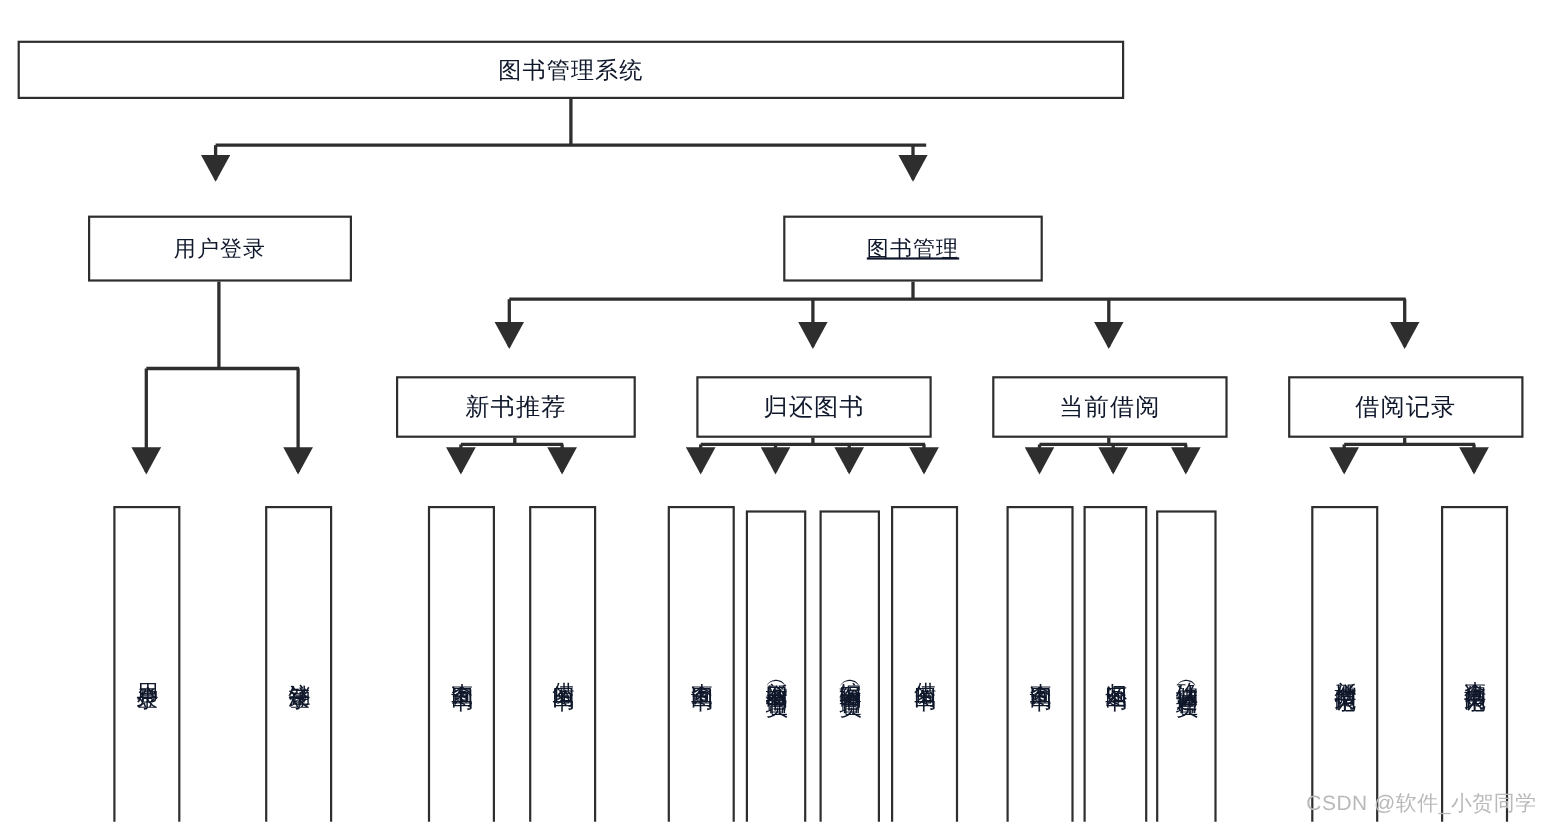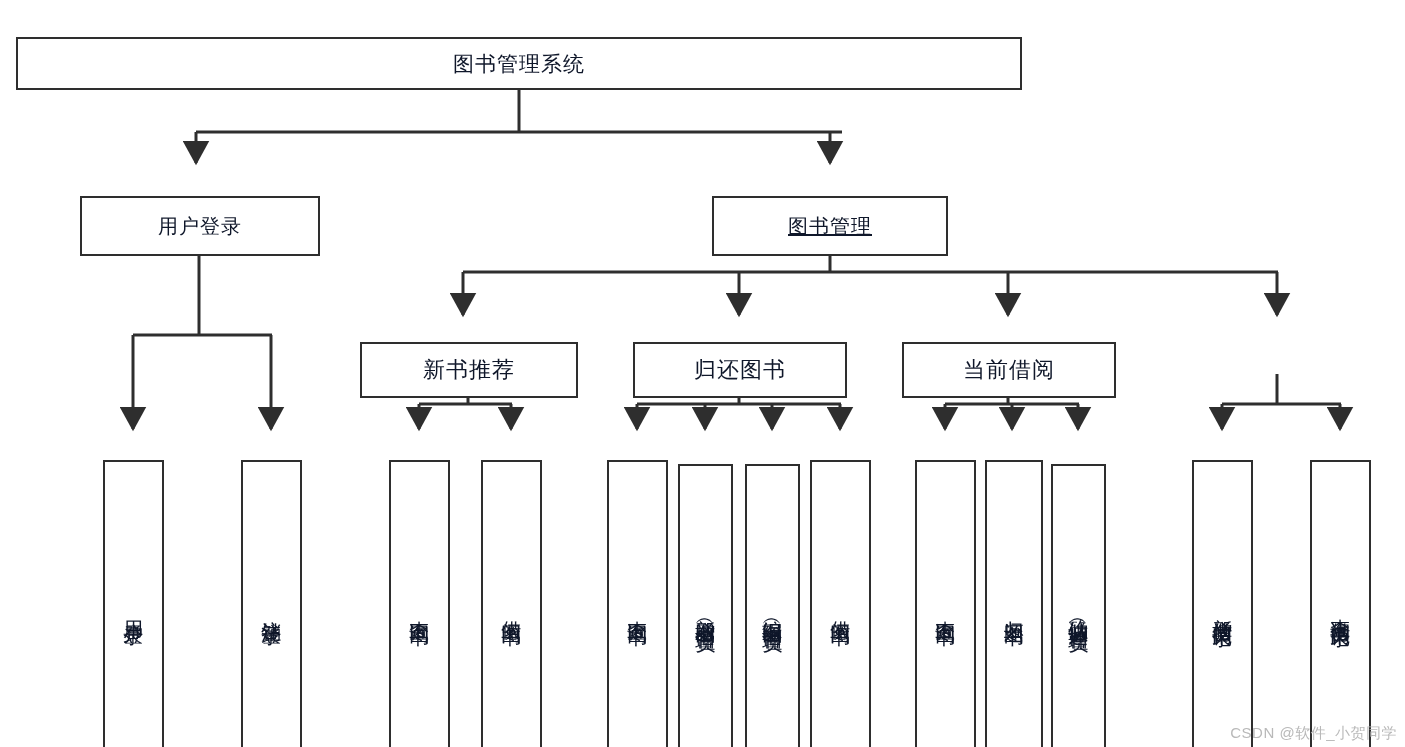--- a/index.html
+++ b/index.html
@@ -43,21 +43,21 @@
     justify-content:center;
   }
   .leaf-text{
     writing-mode:vertical-rl;
     text-orientation:upright;
     display:block;
   }
   .watermark{
     position:absolute;
     right:8px;bottom:4px;
-    font-size:15px;
+    font-size:19px;
     color:#b9b9b9;
     letter-spacing:.5px;
     white-space:nowrap;
     pointer-events:none;
   }
 </style>
 </head>
 <body>
 
 <div id="diagram">
@@ -125,20 +125,23 @@
 
   <div class="node node-l3" style="left:360px;top:318px;width:218px;height:56px;">
     <span>新书推荐</span>
   </div>
   <div class="node node-l3" style="left:633px;top:318px;width:214px;height:56px;">
     <span>归还图书</span>
   </div>
   <div class="node node-l3" style="left:902px;top:318px;width:214px;height:56px;">
     <span>当前借阅</span>
   </div>
+  <div class="node node-l3" style="left:1171px;top:318px;width:214px;height:56px;">
+    <span>借阅记录</span>
+  </div>
 
   <div class="node node-leaf" style="left:103px;top:436px;width:61px;height:298px;">
     <span class="leaf-text">用户登录</span>
   </div>
   <div class="node node-leaf" style="left:241px;top:436px;width:61px;height:298px;">
     <span class="leaf-text">注销登录</span>
   </div>
 
   <div class="node node-leaf" style="left:389px;top:436px;width:61px;height:298px;">
     <span class="leaf-text">查询图书</span>

